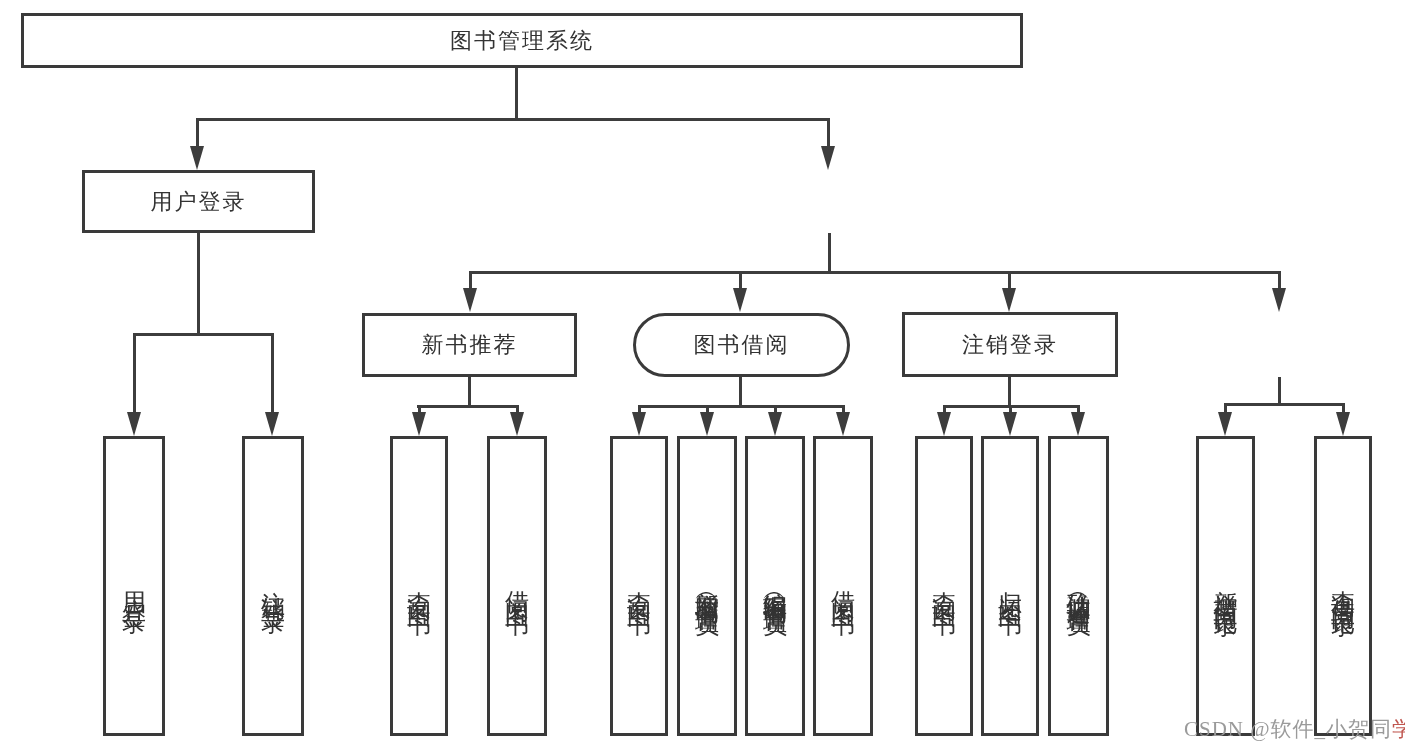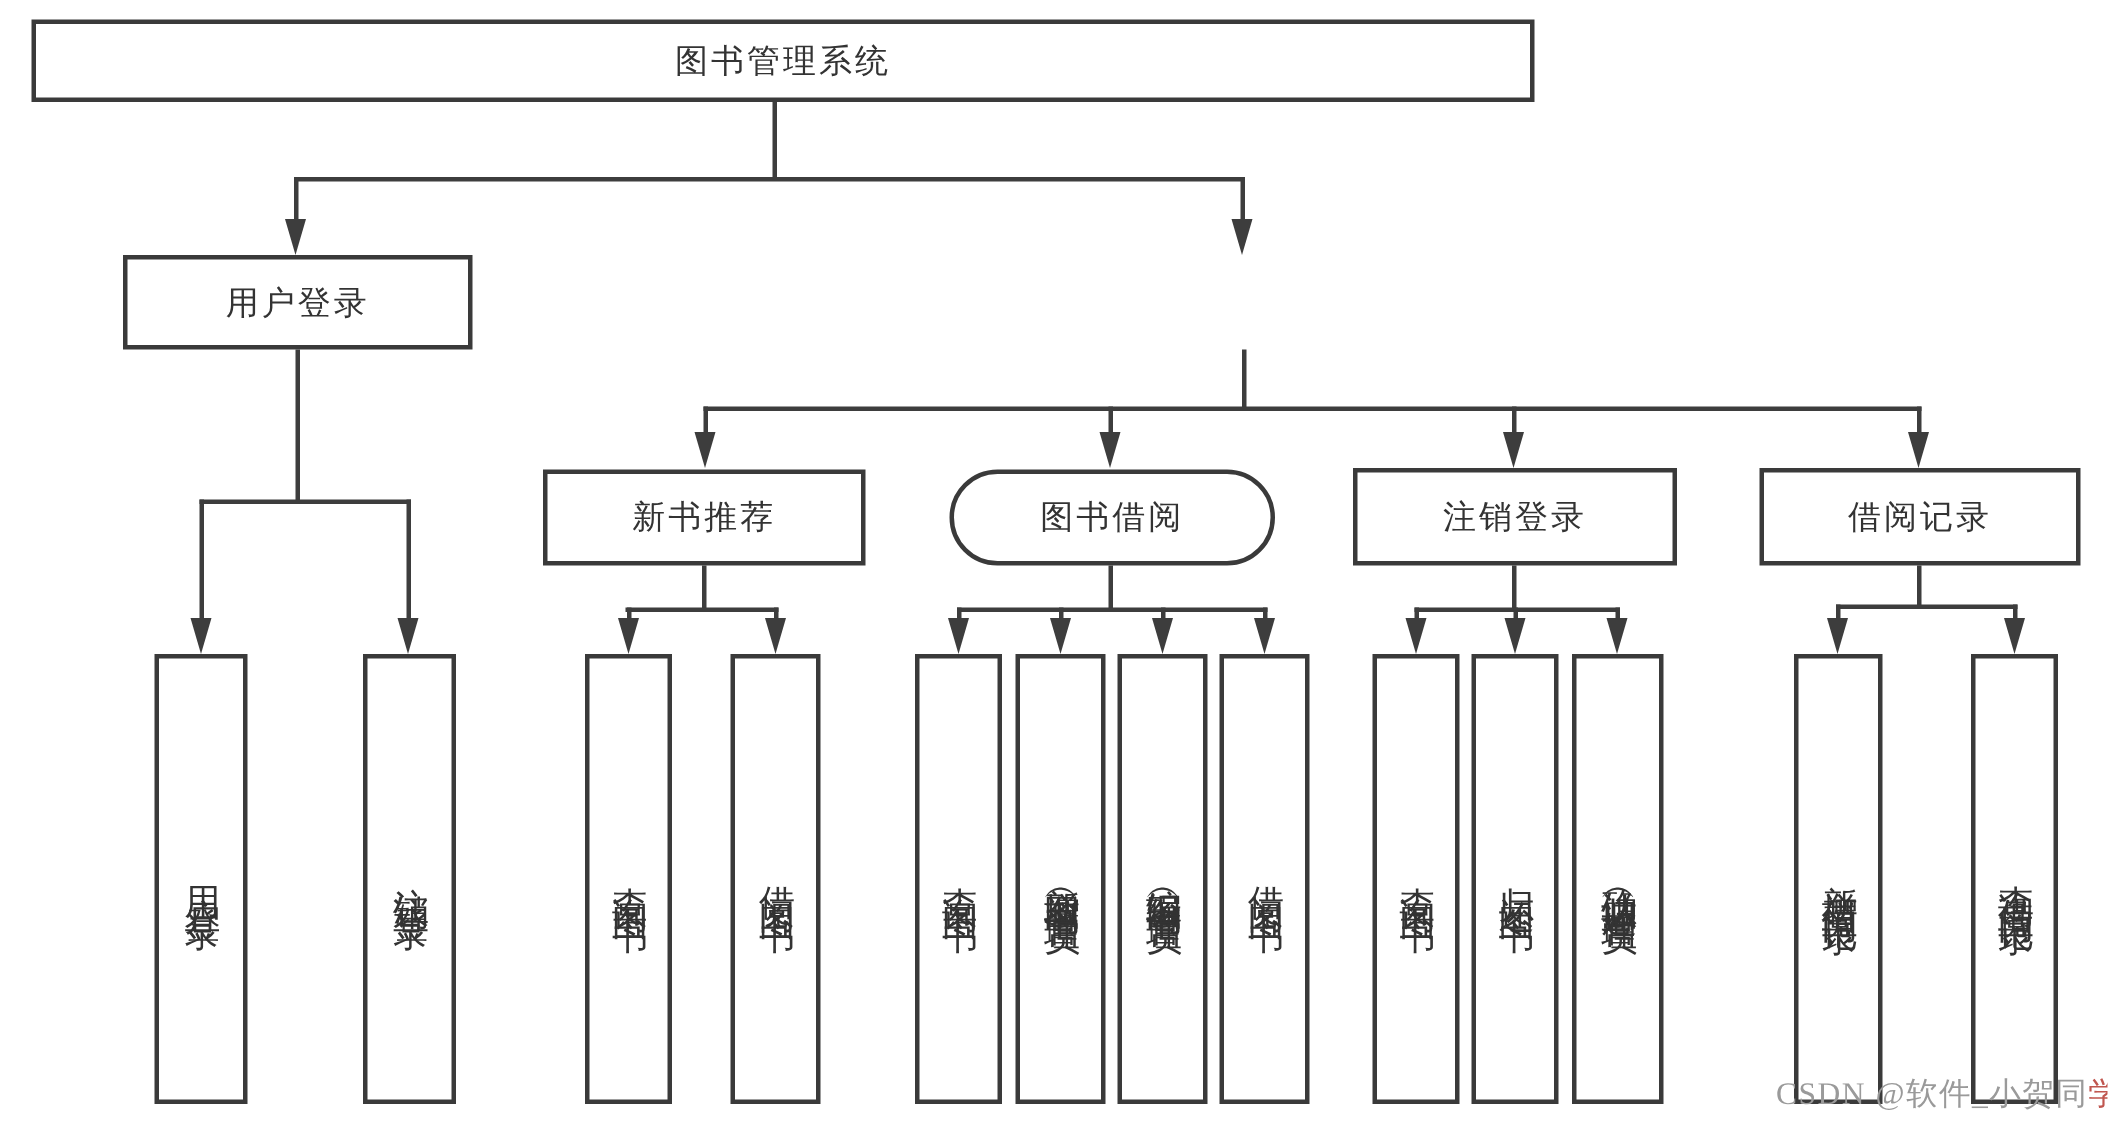--- a/index.html
+++ b/index.html
@@ -69,23 +69,20 @@
   <div class="arw" style="left:1272px;top:288px;"></div>
 
   <div class="box" style="left:362px;top:313px;width:215px;height:64px;text-align:right;">
     <span class="hlabel">新书推荐</span>
   </div>
   <div class="box" style="left:633px;top:313px;width:217px;height:64px;border-radius:32px;">
     <span class="hlabel">图书借阅</span>
   </div>
   <div class="box" style="left:902px;top:312px;width:216px;height:65px;">
     <span class="hlabel">注销登录</span>
-  </div>
-  <div class="box" style="left:1173px;top:312px;width:214px;height:65px;">
-    <span class="hlabel">借阅记录</span>
   </div>
 
   <div class="ln" style="left:468px;top:377px;width:3px;height:31px;"></div>
   <div class="ln" style="left:417px;top:405px;width:102px;height:3px;"></div>
   <div class="ln" style="left:418px;top:405px;width:3px;height:10px;"></div>
   <div class="arw" style="left:412px;top:412px;"></div>
   <div class="ln" style="left:516px;top:405px;width:3px;height:10px;"></div>
   <div class="arw" style="left:510px;top:412px;"></div>
 
   <div class="ln" style="left:739px;top:377px;width:3px;height:31px;"></div>

